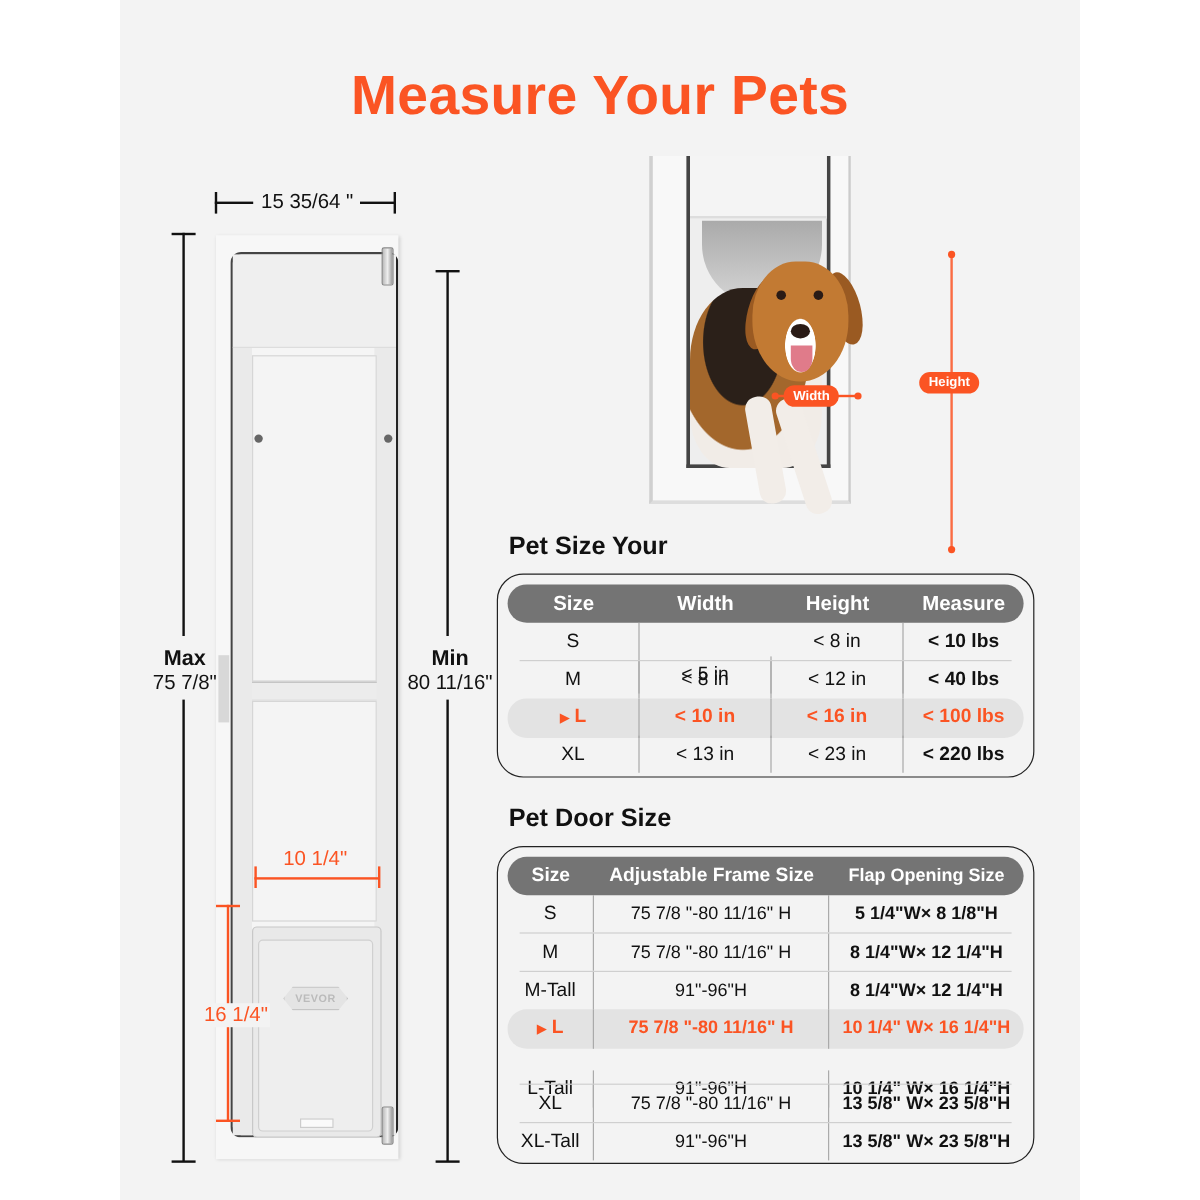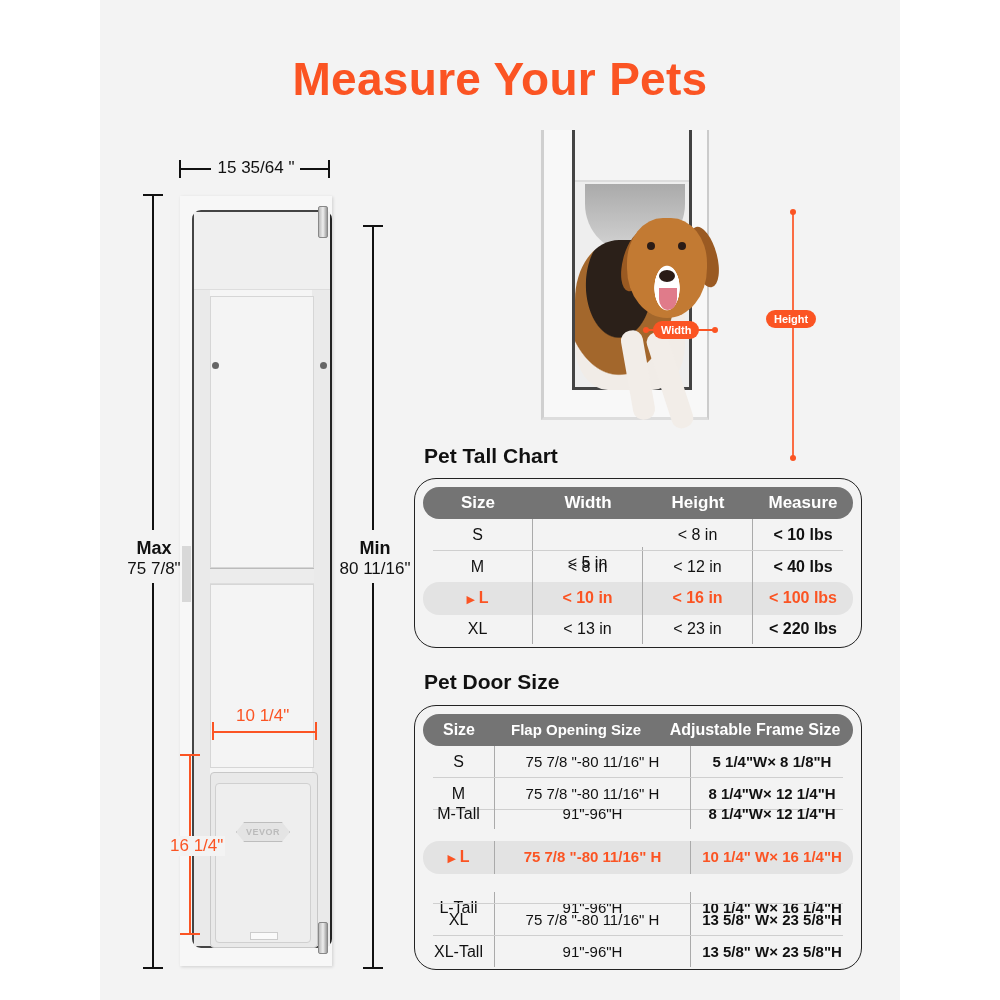--- a/index.html
+++ b/index.html
@@ -157,21 +157,21 @@
 <div class="dot" style="left:643px;top:327px;"></div>
 <div class="orange-line" style="left:646px;top:329px;width:68px;height:2px;"></div>
 <div class="dot" style="left:712px;top:327px;"></div>
 <div class="pill" style="left:653px;top:321px;">Width</div>
 
 <div class="dot" style="left:790px;top:209px;"></div>
 <div class="orange-line" style="left:792px;top:212px;width:2px;height:246px;opacity:0.85;"></div>
 <div class="dot" style="left:790px;top:455px;"></div>
 <div class="pill" style="left:766px;top:310px;">Height</div>
 
-<div class="section-title" style="left:424px;top:444px;">Pet Tall Chart</div>
+<div class="section-title" style="left:424px;top:444px;">Pet Size Your</div>
 <div class="tbl" style="left:414px;top:478px;width:448px;height:170px;">
   <div class="thead" style="width:430px;">
     <div class="th" style="width:110px;">Size</div>
     <div class="th" style="width:110px;">Width</div>
     <div class="th" style="width:110px;">Height</div>
     <div class="th" style="width:100px;">Measure</div>
   </div>
 
   <div class="row" style="top:40px;width:430px;">
     <div class="td" style="width:110px;">S</div>
@@ -197,37 +197,37 @@
     <div class="td" style="width:110px;">&lt; 13 in</div>
     <div class="td" style="width:110px;">&lt; 23 in</div>
     <div class="td" style="width:100px;">&lt; 220 lbs</div>
   </div>
 </div>
 
 <div class="section-title" style="left:424px;top:670px;">Pet Door Size</div>
 <div class="tbl" style="left:414px;top:705px;width:448px;height:265px;">
   <div class="thead" style="width:430px;">
     <div class="th" style="width:72px;font-size:16px;">Size</div>
+    <div class="th" style="width:196px;font-size:16px;">Adjustable Frame Size</div>
     <div class="th" style="width:162px;font-size:15px;">Flap Opening Size</div>
-    <div class="th" style="width:196px;font-size:16px;">Adjustable Frame Size</div>
   </div>
 
   <div class="row" style="top:40px;width:430px;">
     <div class="td" style="width:72px;">S</div>
     <div class="td" style="width:196px;font-size:15px;">75 7/8 "-80 11/16" H</div>
     <div class="td" style="width:162px;font-size:15px;">5 1/4"W× 8 1/8"H</div>
   </div>
   <div class="row-sep" style="top:71px;width:410px;"></div>
   <div class="row" style="top:72px;width:430px;">
     <div class="td" style="width:72px;">M</div>
     <div class="td" style="width:196px;font-size:15px;">75 7/8 "-80 11/16" H</div>
     <div class="td" style="width:162px;font-size:15px;">8 1/4"W× 12 1/4"H</div>
   </div>
   <div class="row-sep" style="top:103px;width:410px;"></div>
-  <div class="row" style="top:92px;width:430px;justify-content:center;">
+  <div class="row" style="top:104px;width:430px;justify-content:center;">
     <div class="td" style="width:72px;">M-Tall</div>
     <div class="td" style="width:196px;font-size:15px;">91"-96"H</div>
     <div class="td" style="width:162px;font-size:15px;">8 1/4"W× 12 1/4"H</div>
   </div>
   <div class="row hl" style="top:135px;width:430px;">
     <div class="td" style="width:72px;"><span class="marker">▶</span><span>L</span></div>
     <div class="td" style="width:196px;font-size:15px;">75 7/8 "-80 11/16" H</div>
     <div class="td" style="width:162px;font-size:15px;">10 1/4" W× 16 1/4"H</div>
   </div>
   <div class="row" style="top:150px;width:430px;margin-top:36px;">

